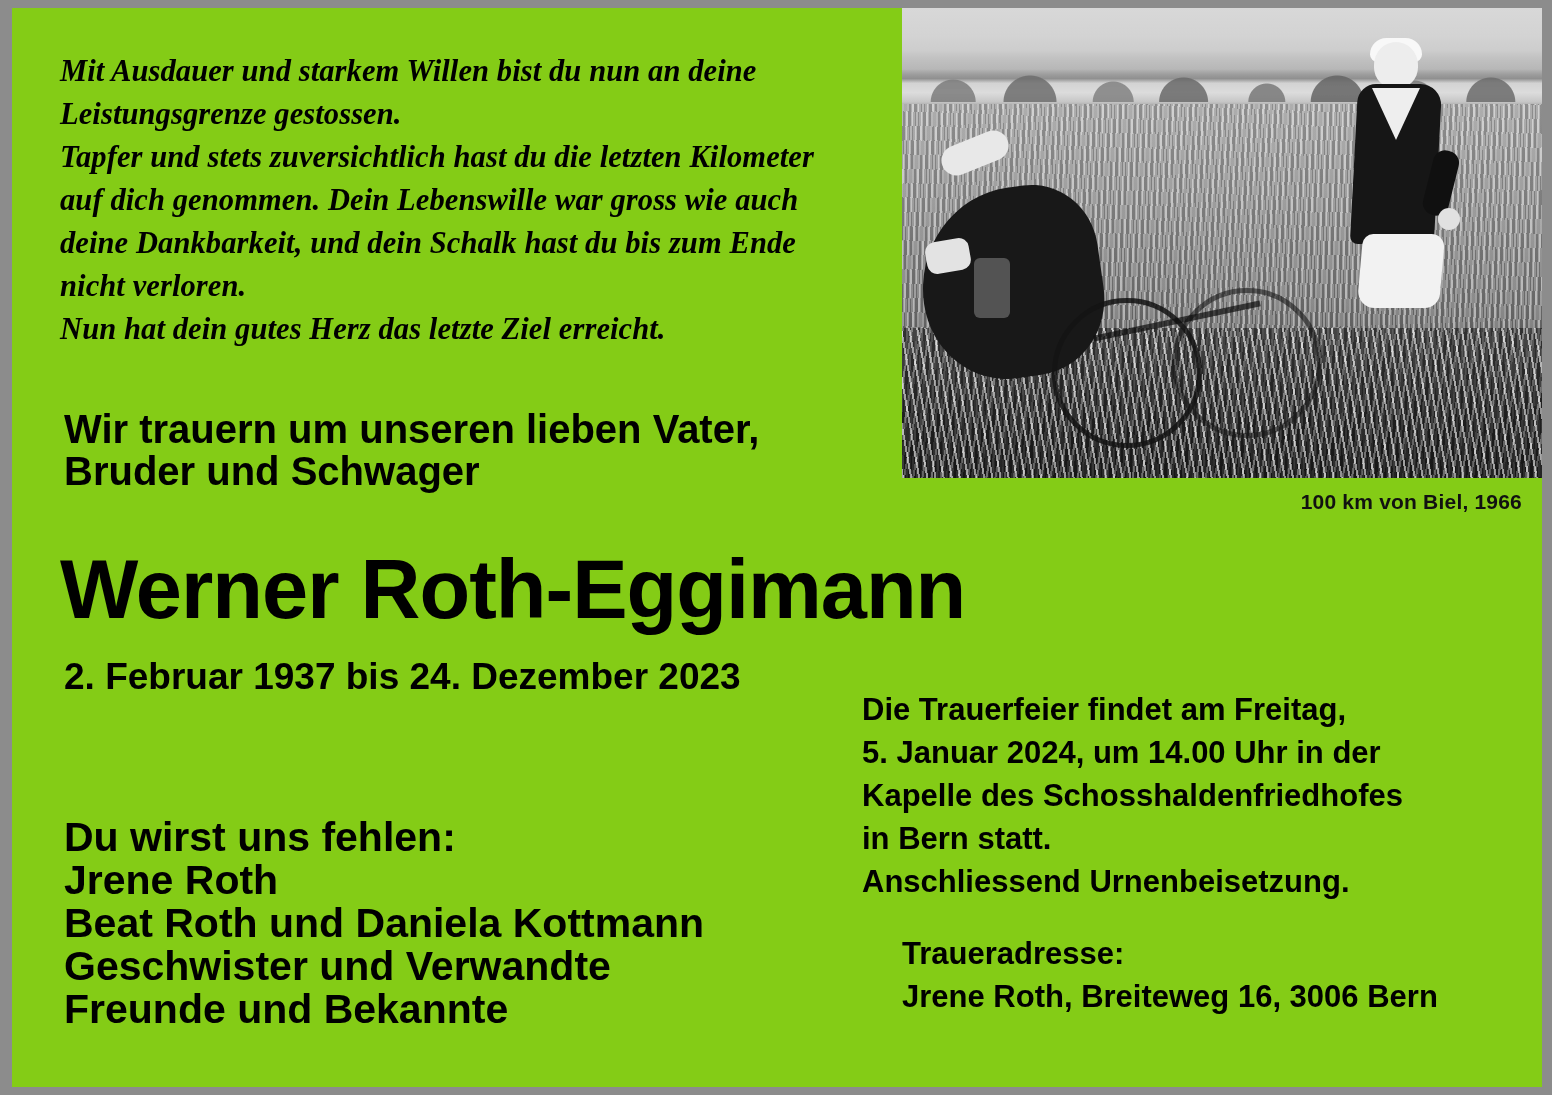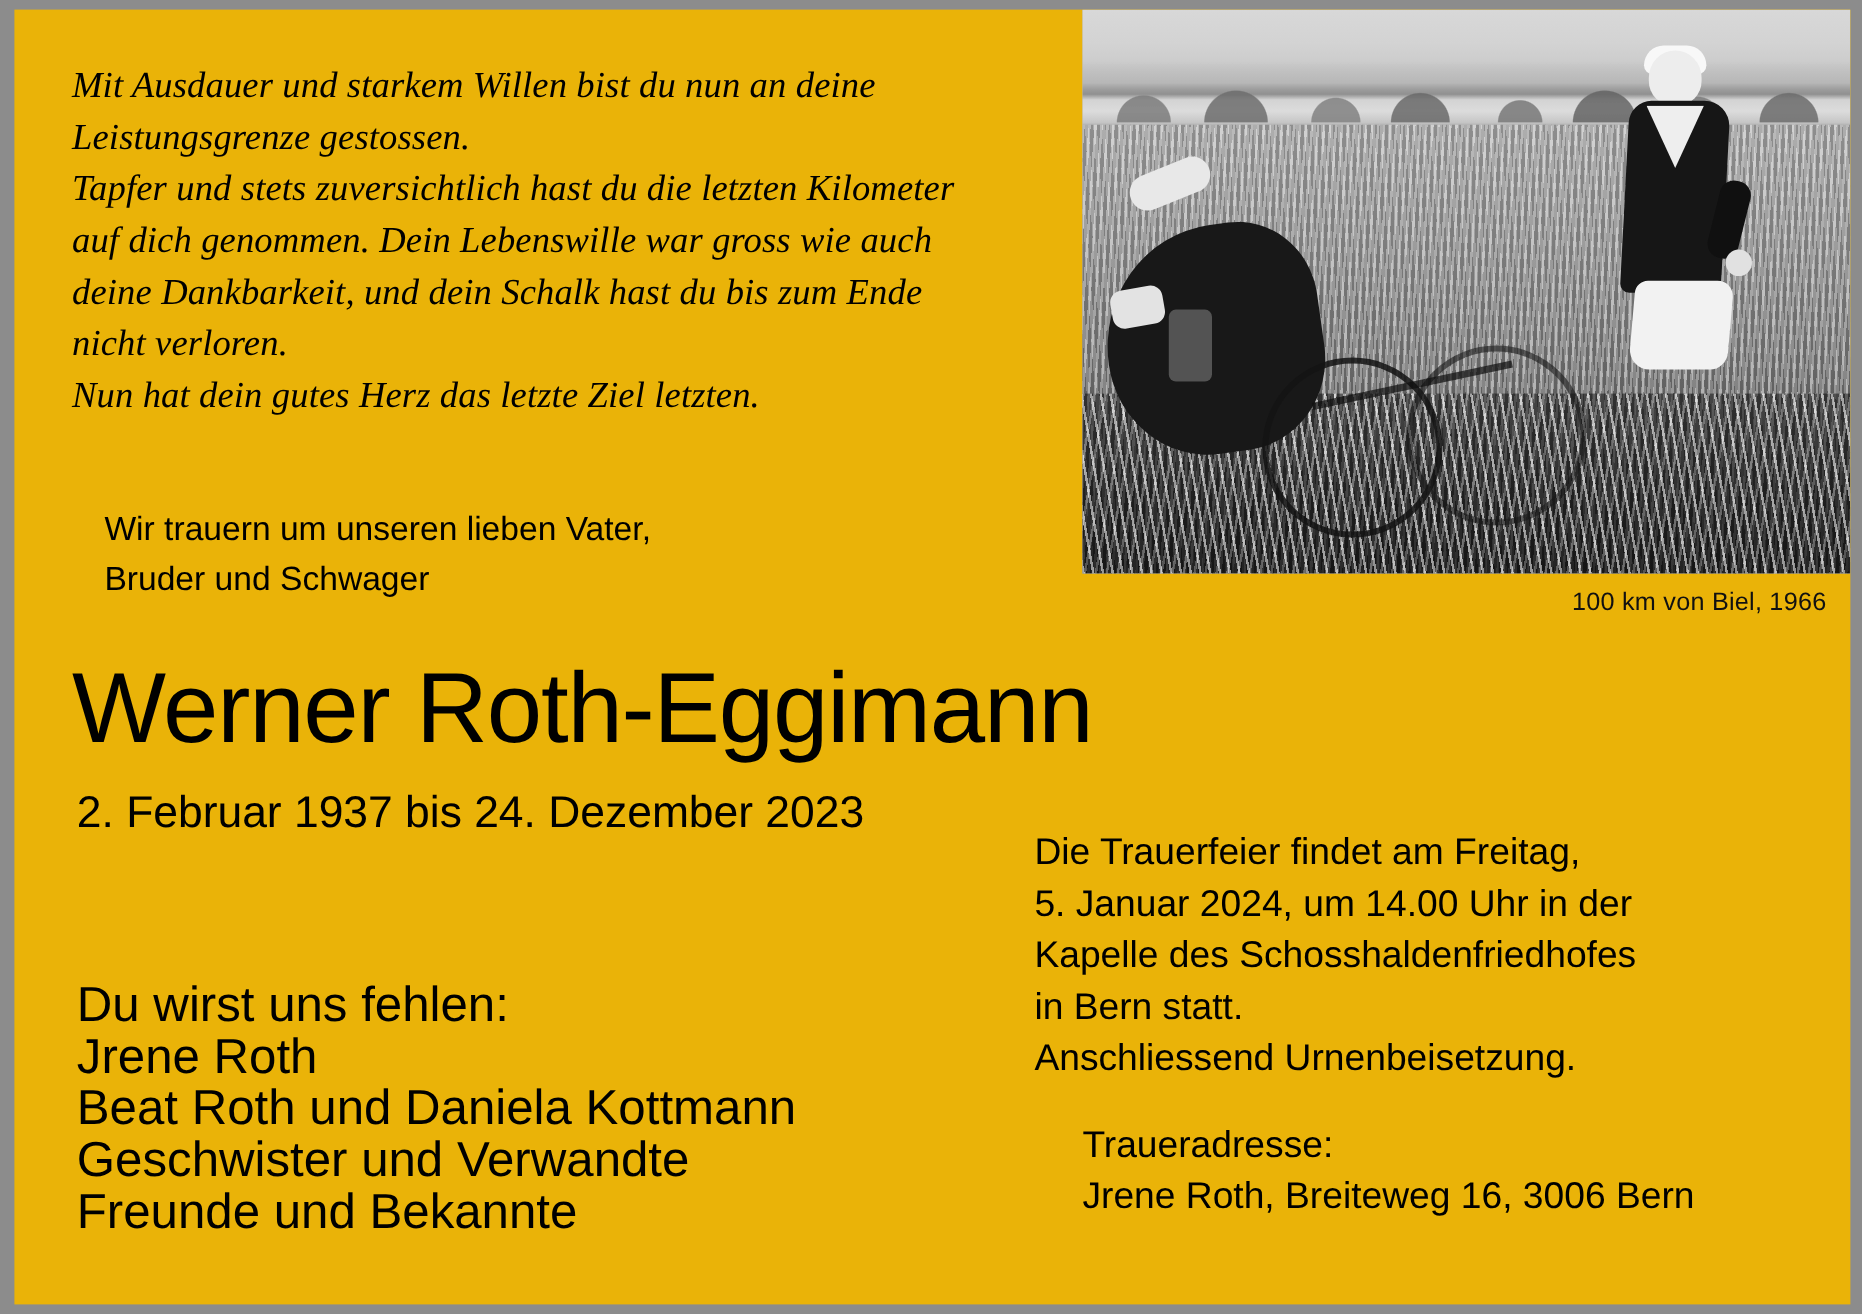--- a/index.html
+++ b/index.html
@@ -19,22 +19,23 @@
     width: 1552px;
     height: 1095px;
     background: #8c8c8c;
     padding: 8px 10px 8px 12px;
   }
   .card {
     position: relative;
     box-sizing: border-box;
     width: 100%;
     height: 100%;
-    background: #eab308;
+    background: #84cc16;
     overflow: hidden;
+    font-weight: bold;
   }
 
   
   .poem {
     position: absolute;
     left: 48px;
     top: 42px;
     width: 830px;
     font-family: "Liberation Serif", serif;
     font-style: italic;
@@ -210,25 +211,24 @@
     font-size: 21px;
     color: #111;
     letter-spacing: 0.2px;
     margin-left: 39px;
   }
 
   
   .intro {
     position: absolute;
     left: 52px;
-    top: 412px;
-    font-size: 28px;
+    top: 400px;
+    font-size: 40px;
     line-height: 42px;
     color: #000;
-    margin-left: 23px;
   }
   .intro div { white-space: pre; }
 
   
   .name {
     position: absolute;
     left: 48px;
     top: 536px;
     font-size: 83px;
     line-height: 92px;
@@ -286,21 +286,21 @@
 <div class="page">
   <div class="card">
 
     <div class="poem">
       <div>Mit Ausdauer und starkem Willen bist du nun an deine</div>
       <div>Leistungsgrenze gestossen.</div>
       <div>Tapfer und stets zuversichtlich hast du die letzten Kilometer</div>
       <div>auf dich genommen. Dein Lebenswille war gross wie auch</div>
       <div>deine Dankbarkeit, und dein Schalk hast du bis zum Ende</div>
       <div>nicht verloren.</div>
-      <div>Nun hat dein gutes Herz das letzte Ziel letzten.</div>
+      <div>Nun hat dein gutes Herz das letzte Ziel erreicht.</div>
     </div>
 
     <div class="photo-wrap">
       <div class="photo">
         <div class="tree-line"></div>
         <div class="field">
           <div class="field-front"></div>
         </div>
         <div class="figure-left">
           <div class="arm2"></div>

